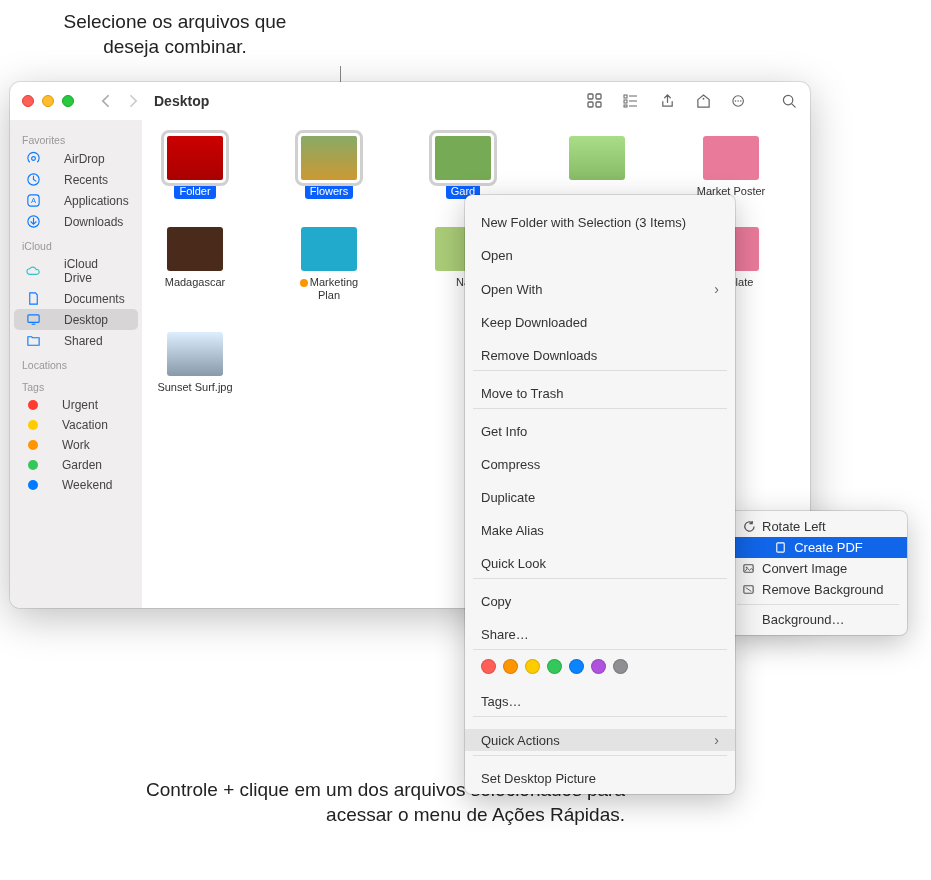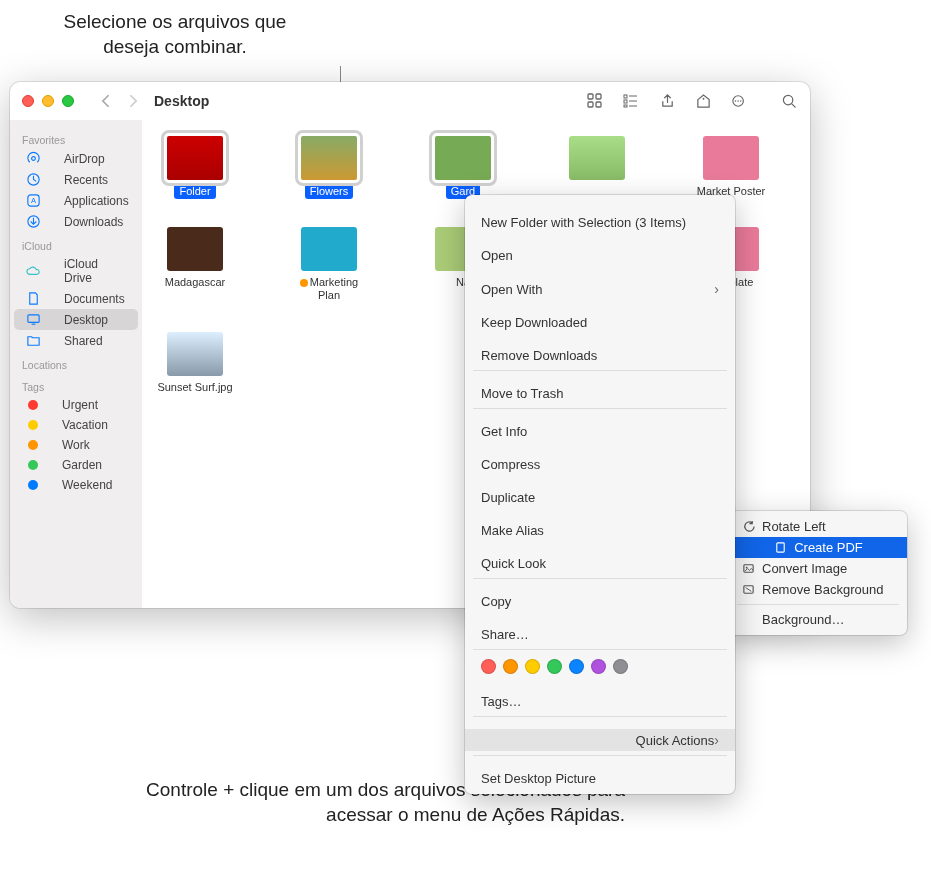--- a/index.html
+++ b/index.html
@@ -110,21 +110,21 @@
     width:270px;
     background:#f6f6f6;
     border-radius:7px;
     box-shadow:0 8px 30px rgba(0,0,0,0.25), 0 0 0 1px rgba(0,0,0,0.12);
     padding:5px 0;
     font-size:13px;
     z-index:10;
   }
   .ctx-wrap { position:absolute; left:472px; top:98px; z-index:20;}
   .ctx-item { padding:3px 16px; display:flex; align-items:center; justify-content:space-between; cursor:default;margin-top:12px;}
-  .ctx-item.hl { background:#e3e3e3;justify-content:flex-end; }
+  .ctx-item.hl { background:#e3e3e3; }
   .ctx-sep { height:1px; background:#ddd; margin:4px 8px;}
   .ctx-colors { display:flex; gap:7px; padding:5px 16px;}
   .cdot{ width:15px;height:15px;border-radius:50%; border:1px solid rgba(0,0,0,0.15);}
   .submenu {
     position:absolute;
     left:257px;
     top: 413px;
     width:178px;
     background:#f6f6f6;
     border-radius:7px;

